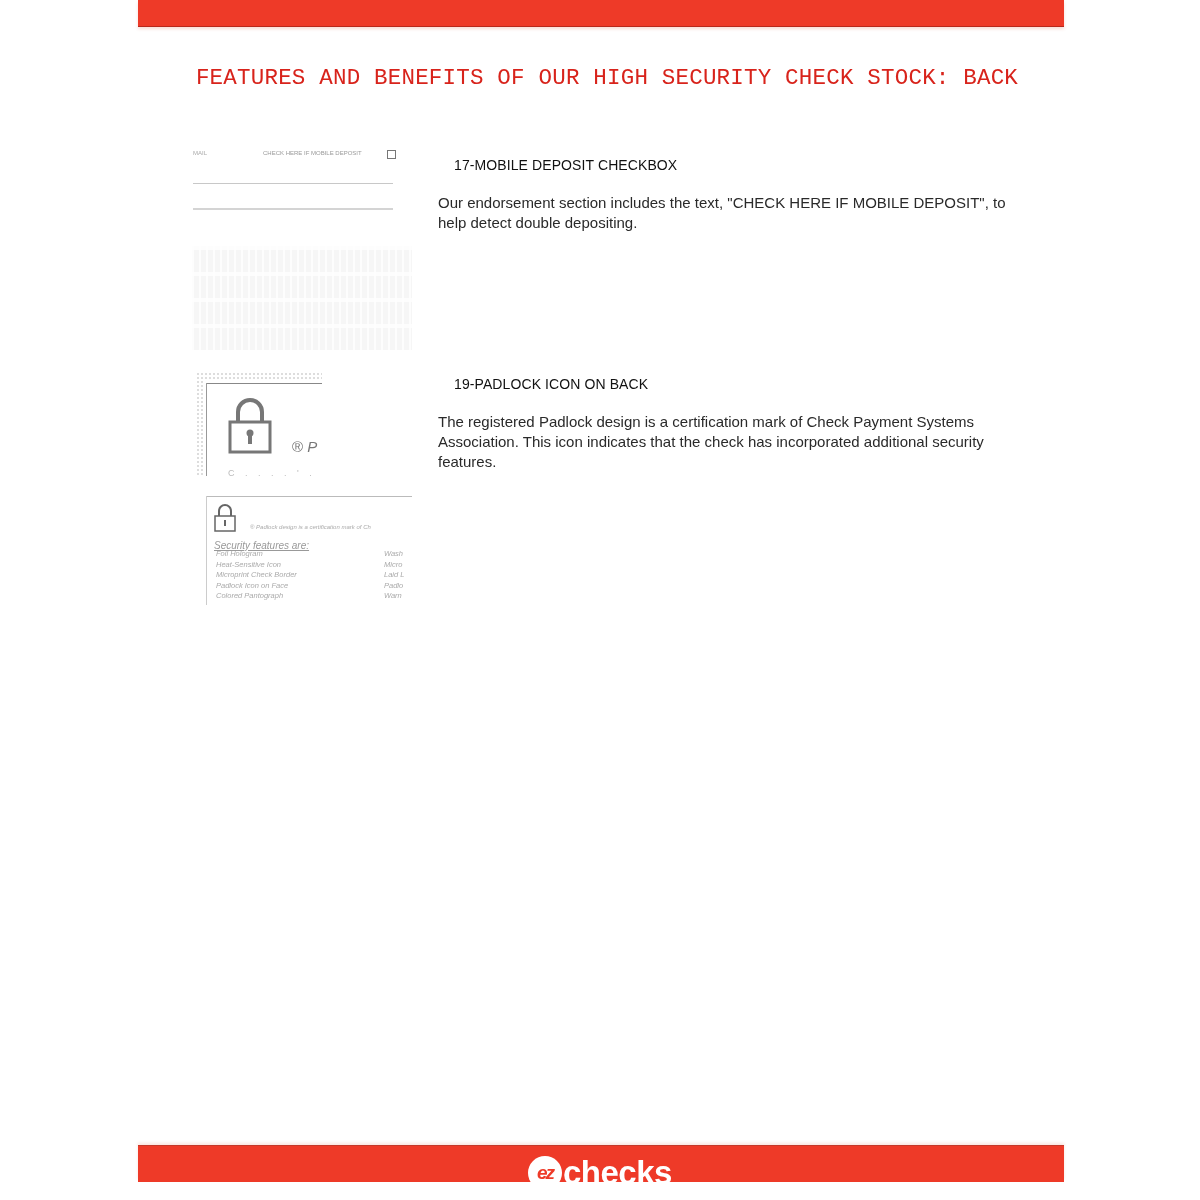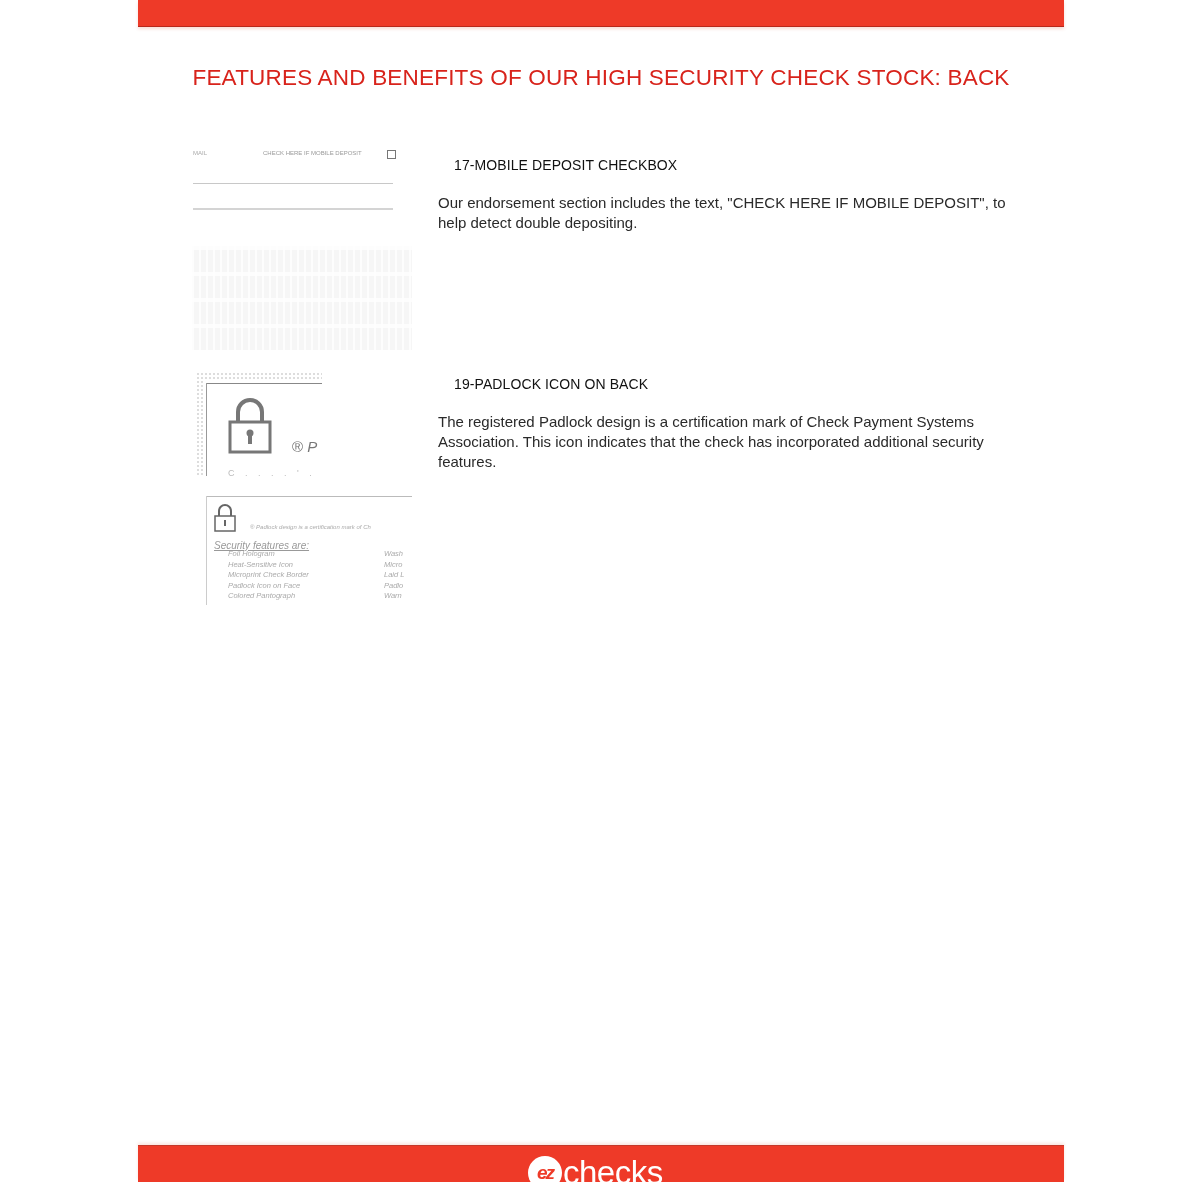--- a/index.html
+++ b/index.html
@@ -1,29 +1,29 @@
 <!DOCTYPE html>
 <html><head>
   <meta charset="utf-8">
   <style>
     html, body { margin: 0; padding: 0; background: #ffffff; }
     body { width: 1200px; height: 1200px; position: relative; overflow: hidden;
            font-family: "Liberation Sans", "DejaVu Sans", sans-serif; color: #1a1a1a; }
     .page { position: absolute; left: 138px; top: 0; width: 926px; height: 1200px; background: #fff; }
     .top-bar { position: absolute; left: 0; top: 0; width: 926px; height: 26px; background: #ee3a28;
                box-shadow: 0 1px 0 #b8281b, 0 3px 3px rgba(230,120,100,0.25); }
-    .title { position: absolute; left: 0; top: 50px; width: 926px; text-align: center;
-             font-size: 22.5px; color: #d8231b; letter-spacing: 0.2px; font-weight: normal; }
+    .title { position: absolute; left: 6px; top: 50px; width: 926px; text-align: center;
+             font-size: 22.5px; color: #d8231b; letter-spacing: 0.2px; font-weight: normal; font-family: Liberation Mono, monospace; }
     .bottom-bar { position: absolute; left: 0; top: 1146px; width: 926px; height: 36px; background: #ee3a28;
                   box-shadow: 0 -1px 0 #c4392a, 0 -3px 3px rgba(230,120,100,0.2); }
     .logo { position: absolute; left: 390px; top: 8px; height: 38px; display: flex; align-items: center; }
     .logo-badge { width: 34px; height: 34px; border-radius: 50%; background: #fff; color: #ee3a28;
                   font-weight: bold; font-size: 19px; display: flex; align-items: center; justify-content: center;
                   font-style: italic; letter-spacing: -2px; }
-    .logo-text { color: #fff; font-weight: normal; font-size: 33px; margin-left: 1px; letter-spacing: -0.5px; }
+    .logo-text { color: #fff; font-weight: bold; font-size: 33px; margin-left: 1px; letter-spacing: -0.5px; }
 
     
     .thumb { position: absolute; background: #fff; overflow: hidden; }
     .thumb-endorse { left: 52px; top: 140px; width: 222px; height: 80px; }
     .endorse-label { position: absolute; left: 3px; top: 10px; font-size: 6px; color: #aaa; }
     .endorse-check { position: absolute; left: 73px; top: 10px; font-size: 6px; color: #999; white-space: nowrap; }
     .endorse-box { position: absolute; left: 197px; top: 10px; width: 7px; height: 7px; border: 1px solid #777; }
     .endorse-line1 { position: absolute; left: 3px; top: 43px; width: 200px; height: 1px; background: #c8c8c8; }
     .endorse-line2 { position: absolute; left: 3px; top: 68px; width: 200px; height: 2px; background: #d4d4d4; }
 
@@ -44,21 +44,21 @@
     .pad-lock { position: absolute; left: 36px; top: 28px; }
     .pad-reg { position: absolute; left: 100px; top: 70px; font-size: 15px; color: #777; }
     .pad-bottom { position: absolute; left: 36px; top: 100px; font-size: 9px; color: #bbb; letter-spacing: 4px; }
 
     .thumb-list { left: 54px; top: 490px; width: 220px; height: 115px; }
     .list-border-top { position: absolute; left: 14px; top: 6px; width: 206px; height: 1px; background: #bbb; }
     .list-border-left { position: absolute; left: 14px; top: 6px; width: 1px; height: 109px; background: #ccc; }
     .list-lock { position: absolute; left: 22px; top: 14px; }
     .list-note { position: absolute; left: 58px; top: 34px; font-size: 6px; color: #aaa; white-space: nowrap; font-style: italic; }
     .list-head { position: absolute; left: 22px; top: 50px; font-size: 10px; color: #999; text-decoration: underline; font-style: italic; }
-    .list-items { position: absolute; left: 36px; top: 59px; font-size: 7.5px; color: #aaa; font-style: italic; line-height: 10.5px; }
+    .list-items { position: absolute; left: 24px; top: 59px; font-size: 7.5px; color: #aaa; font-style: italic; line-height: 10.5px; }
     .list-items-right { position: absolute; left: 192px; top: 59px; font-size: 7.5px; color: #aaa; font-style: italic; line-height: 10.5px; }
 
     
     .feature { position: absolute; left: 300px; width: 570px; }
     .feature-heading { font-size: 14px; font-weight: normal; color: #111; margin: 16px; letter-spacing: 0.1px; }
     .feature-body { font-size: 15px; color: #2a2a2a; line-height: 20px; margin: 0; }
   </style>
 </head>
 <body>
 

